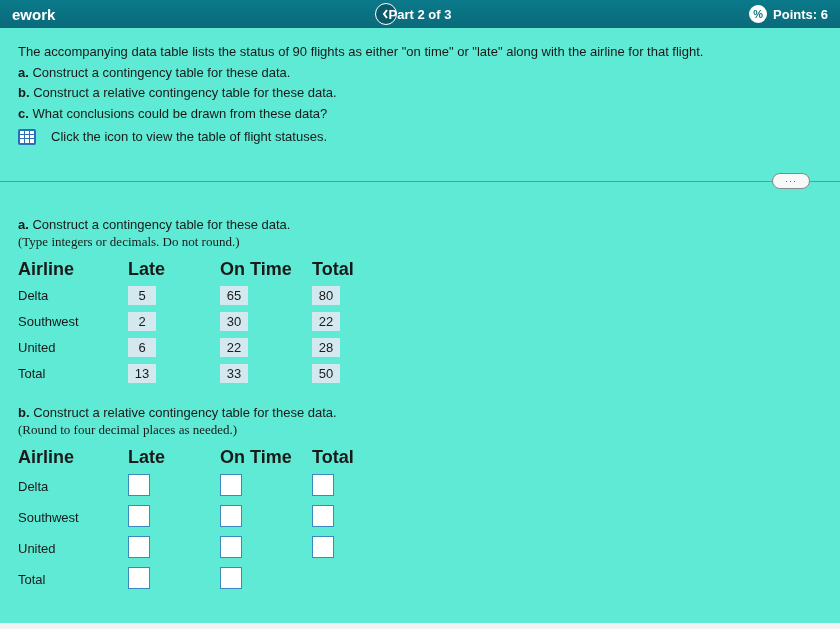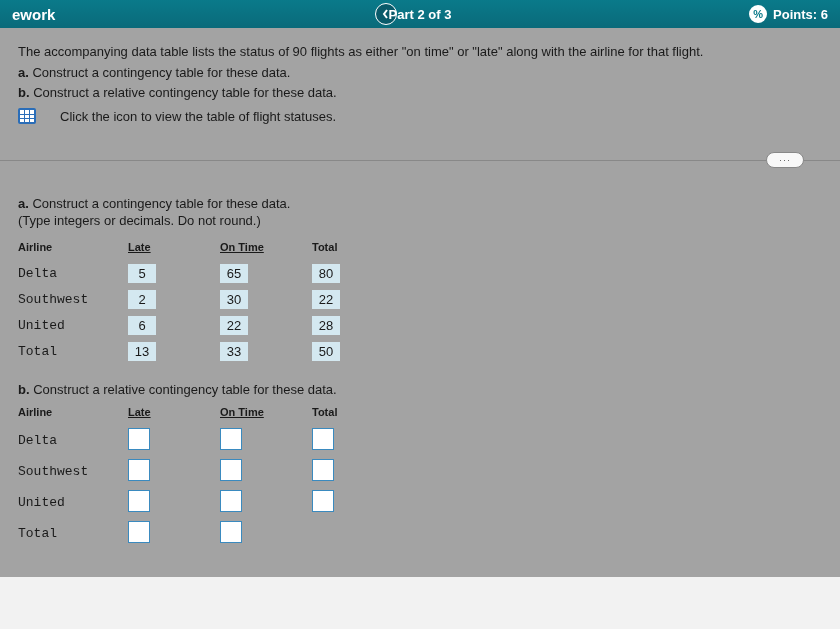--- a/index.html
+++ b/index.html
@@ -47,27 +47,27 @@
     .percent-icon {
       width: 18px; height: 18px;
       border-radius: 50%;
       background: #fff;
       color: #0a7a8a;
       display: flex; align-items: center; justify-content: center;
       font-size: 11px;
       font-weight: bold;
     }
     .content {
-      background: #a3a3a3;
-      padding: 14px 14px 10px 18px;
+      background: #5eead4;
+      padding: 14px 8px 10px 18px;
     }
     .problem-text { line-height: 1.5; }
     .problem-text .line { margin-bottom: 1px; }
     .bold-letter { font-weight: bold; }
-    .icon-row { display: flex; align-items: center; gap: 24px; margin-top: 4px; }
+    .icon-row { display: flex; align-items: center; gap: 15px; margin-top: 4px; }
     .table-icon {
       width: 18px; height: 16px;
       background: #2a6db8;
       border-radius: 2px;
       display: grid;
       grid-template-columns: 1fr 1fr 1fr;
       grid-template-rows: 1fr 1fr 1fr;
       gap: 1px;
       padding: 2px;
     }
@@ -89,50 +89,50 @@
       border: 1px solid #888;
       border-radius: 8px;
       background: #f8f8f8;
       display: flex; align-items: center; justify-content: center;
       font-size: 9px; color: #555;
       letter-spacing: 1px;
     }
     .section { margin-bottom: 18px; }
     .section-head { margin-bottom: 2px; }
     .section-head .bold-letter { font-weight: bold; }
-    .hint { margin-bottom: 6px; }
+    .hint { margin-bottom: 6px; font-family: Liberation Serif, serif; }
     .ctable { border-collapse: separate; border-spacing: 0; }
     .ctable th, .ctable td {
       text-align: left;
       padding: 3px 0;
       font-weight: normal;
       height: 26px;
       vertical-align: middle;
     }
     .ctable th { font-weight: bold; }
     .col-airline { width: 110px; }
-    .col-val { width: 92px; text-align: center; text-decoration: underline; }
+    .col-val { width: 92px; text-align: center; }
     .col-val-last { width: 70px; text-align: center; }
-    .row-label { font-weight: bold; font-family: Liberation Mono, monospace; }
+    .row-label { font-weight: bold; }
     .filled-cell {
       display: inline-block;
       min-width: 28px;
       padding: 2px 6px;
       background: #d4e8f0;
       text-align: center;
       font-weight: normal;
       font-size: 13px;
     }
     .empty-cell {
       display: inline-block;
       width: 22px; height: 22px;
       border: 1px solid #3a8abf;
       background: #fff;
     }
-    .table-headers th { font-weight: bold; font-size: 11px; }
+    .table-headers th { font-weight: bold; font-size: 18px; }
   </style>
 </head>
 <body>
 
 <div class="top-bar">
   <div class="top-left">ework</div>
   <div class="circle-btn" style="margin-left:320px;">
     <svg width="10" height="10" viewBox="0 0 10 10">
         <path d="M6 1 L3 5 L6 9" stroke="#fff" stroke-width="2" fill="none"></path>
       </svg>
@@ -143,20 +143,21 @@
     <span>Points: 6</span>
   </div>
 </div>
 
 <div class="content">
 
   <div class="problem-text">
     <div class="line">The accompanying data table lists the status of 90 flights as either "on time" or "late" along with the airline for that flight.</div>
     <div class="line"><span class="bold-letter">a.</span> <span>Construct a contingency table for these data.</span></div>
     <div class="line"><span class="bold-letter">b.</span> <span>Construct a relative contingency table for these data.</span></div>
+    <div class="line"><span class="bold-letter">c.</span> <span>What conclusions could be drawn from these data?</span></div>
     <div class="icon-row">
       <div class="table-icon">
         <span></span>
           <span></span>
           <span></span>
           <span></span>
           <span></span>
           <span></span>
           <span></span>
           <span></span>
@@ -205,20 +206,21 @@
         <td class="col-val"><span class="filled-cell">13</span></td>
         <td class="col-val"><span class="filled-cell">33</span></td>
         <td class="col-val-last"><span class="filled-cell">50</span></td>
       </tr>
     </tbody>
       </table>
   </div>
 
   <div class="section">
     <div class="section-head"><span class="bold-letter">b.</span> <span>Construct a relative contingency table for these data.</span></div>
+    <div class="hint">(Round to four decimal places as needed.)</div>
     <table class="ctable">
       <tbody>
           <tr class="table-headers">
         <th class="col-airline">Airline</th>
         <th class="col-val">Late</th>
         <th class="col-val">On Time</th>
         <th class="col-val-last">Total</th>
       </tr>
       <tr>
         <td class="row-label">Delta</td>

